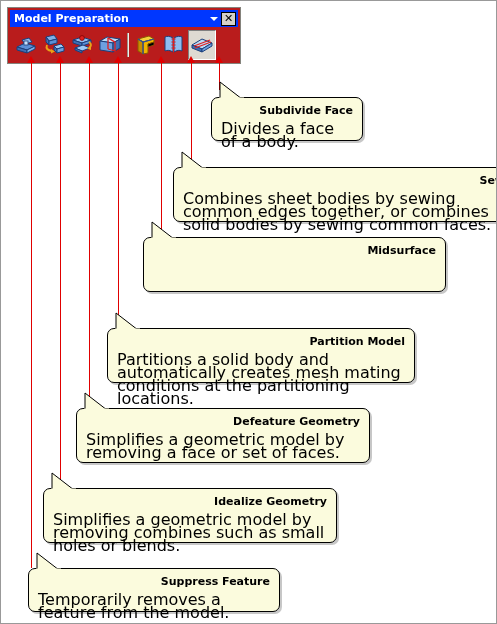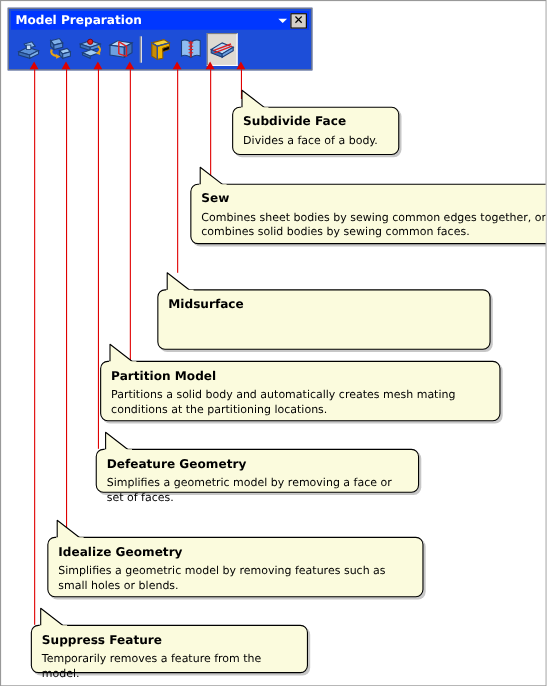--- a/index.html
+++ b/index.html
@@ -18,23 +18,23 @@
     border: 1px solid #999999;
     box-sizing: border-box;
     overflow: hidden;
   }
 
   
   #toolbar-window {
     position: absolute;
     left: 6px;
     top: 6px;
-    width: 277px;
+    width: 234px;
     height: 57px;
-    background: #1d4ed8;
+    background: #b91c1c;
     border: 1px solid #85837c;
     box-sizing: border-box;
   }
   #title-bar {
     position: absolute;
     left: 2px;
     top: 2px;
     right: 2px;
     height: 17px;
     background: #0037ff;
@@ -138,23 +138,24 @@
     box-sizing: border-box;
     box-shadow: 2px 2px 0 rgba(0,0,0,0.22);
     padding: 6px 9px 7px 9px;
   }
   .callout .c-title {
     font-size: 11px;
     font-weight: bold;
     color: #000000;
     margin-bottom: 5px;
     white-space: nowrap;
+    text-align: right;
   }
   .callout .c-body {
-    font-size: 10px;
+    font-size: 16px;
     color: #000000;
     line-height: 13px;
   }
   
   .tail {
     position: absolute;
     width: 26px;
     height: 22px;
     overflow: visible;
   }
@@ -297,61 +298,61 @@
     <div class="tail" style="left:6px; top:-17px;">
       <svg width="30" height="19" viewBox="0 0 30 19">
         <path d="M2,18 L2,1 L24,18 Z" fill="#fbfbdd" stroke="#000000" stroke-width="1" stroke-linejoin="round"></path>
         <path d="M1,18 L26,18" stroke="#fbfbdd" stroke-width="3"></path>
       </svg>
     </div>
     <div class="c-title">Sew</div>
     <div class="c-body">Combines sheet bodies by sewing common edges together, or combines solid bodies by sewing common faces.</div>
   </div>
 
-  <div class="callout" style="left:142px; top:262px; width:303px; height:55px;">
+  <div class="callout" style="left:142px; top:236px; width:303px; height:55px;">
     <div class="tail" style="left:6px; top:-17px;">
       <svg width="30" height="19" viewBox="0 0 30 19">
         <path d="M2,18 L2,1 L24,18 Z" fill="#fbfbdd" stroke="#000000" stroke-width="1" stroke-linejoin="round"></path>
         <path d="M1,18 L26,18" stroke="#fbfbdd" stroke-width="3"></path>
       </svg>
     </div>
     <div class="c-title">Midsurface</div>
   </div>
 
-  <div class="callout" style="left:90px; top:327px; width:364px; height:55px;">
+  <div class="callout" style="left:106px; top:327px; width:308px; height:55px;">
     <div class="tail" style="left:6px; top:-17px;">
       <svg width="30" height="19" viewBox="0 0 30 19">
         <path d="M2,18 L2,1 L24,18 Z" fill="#fbfbdd" stroke="#000000" stroke-width="1" stroke-linejoin="round"></path>
         <path d="M1,18 L26,18" stroke="#fbfbdd" stroke-width="3"></path>
       </svg>
     </div>
     <div class="c-title">Partition Model</div>
     <div class="c-body">Partitions a solid body and automatically creates mesh mating conditions at the partitioning locations.</div>
   </div>
 
-  <div class="callout" style="left:86px; top:407px; width:294px; height:40px;">
+  <div class="callout" style="left:75px; top:407px; width:294px; height:55px;">
     <div class="tail" style="left:6px; top:-17px;">
       <svg width="30" height="19" viewBox="0 0 30 19">
         <path d="M2,18 L2,1 L24,18 Z" fill="#fbfbdd" stroke="#000000" stroke-width="1" stroke-linejoin="round"></path>
         <path d="M1,18 L26,18" stroke="#fbfbdd" stroke-width="3"></path>
       </svg>
     </div>
     <div class="c-title">Defeature Geometry</div>
     <div class="c-body">Simplifies a geometric model by removing a face or set of faces.</div>
   </div>
 
-  <div class="callout" style="left:42px; top:487px; width:342px; height:55px;">
+  <div class="callout" style="left:42px; top:487px; width:294px; height:55px;">
     <div class="tail" style="left:6px; top:-17px;">
       <svg width="30" height="19" viewBox="0 0 30 19">
         <path d="M2,18 L2,1 L24,18 Z" fill="#fbfbdd" stroke="#000000" stroke-width="1" stroke-linejoin="round"></path>
         <path d="M1,18 L26,18" stroke="#fbfbdd" stroke-width="3"></path>
       </svg>
     </div>
     <div class="c-title">Idealize Geometry</div>
-    <div class="c-body">Simplifies a geometric model by removing features such as small holes or blends.</div>
+    <div class="c-body">Simplifies a geometric model by removing combines such as small holes or blends.</div>
   </div>
 
   <div class="callout" style="left:13px; top:567px; width:252px; height:44px;margin-left:14px;">
     <div class="tail" style="left:6px; top:-17px;">
       <svg width="30" height="19" viewBox="0 0 30 19">
         <path d="M2,18 L2,1 L24,18 Z" fill="#fbfbdd" stroke="#000000" stroke-width="1" stroke-linejoin="round"></path>
         <path d="M1,18 L26,18" stroke="#fbfbdd" stroke-width="3"></path>
       </svg>
     </div>
     <div class="c-title">Suppress Feature</div>

